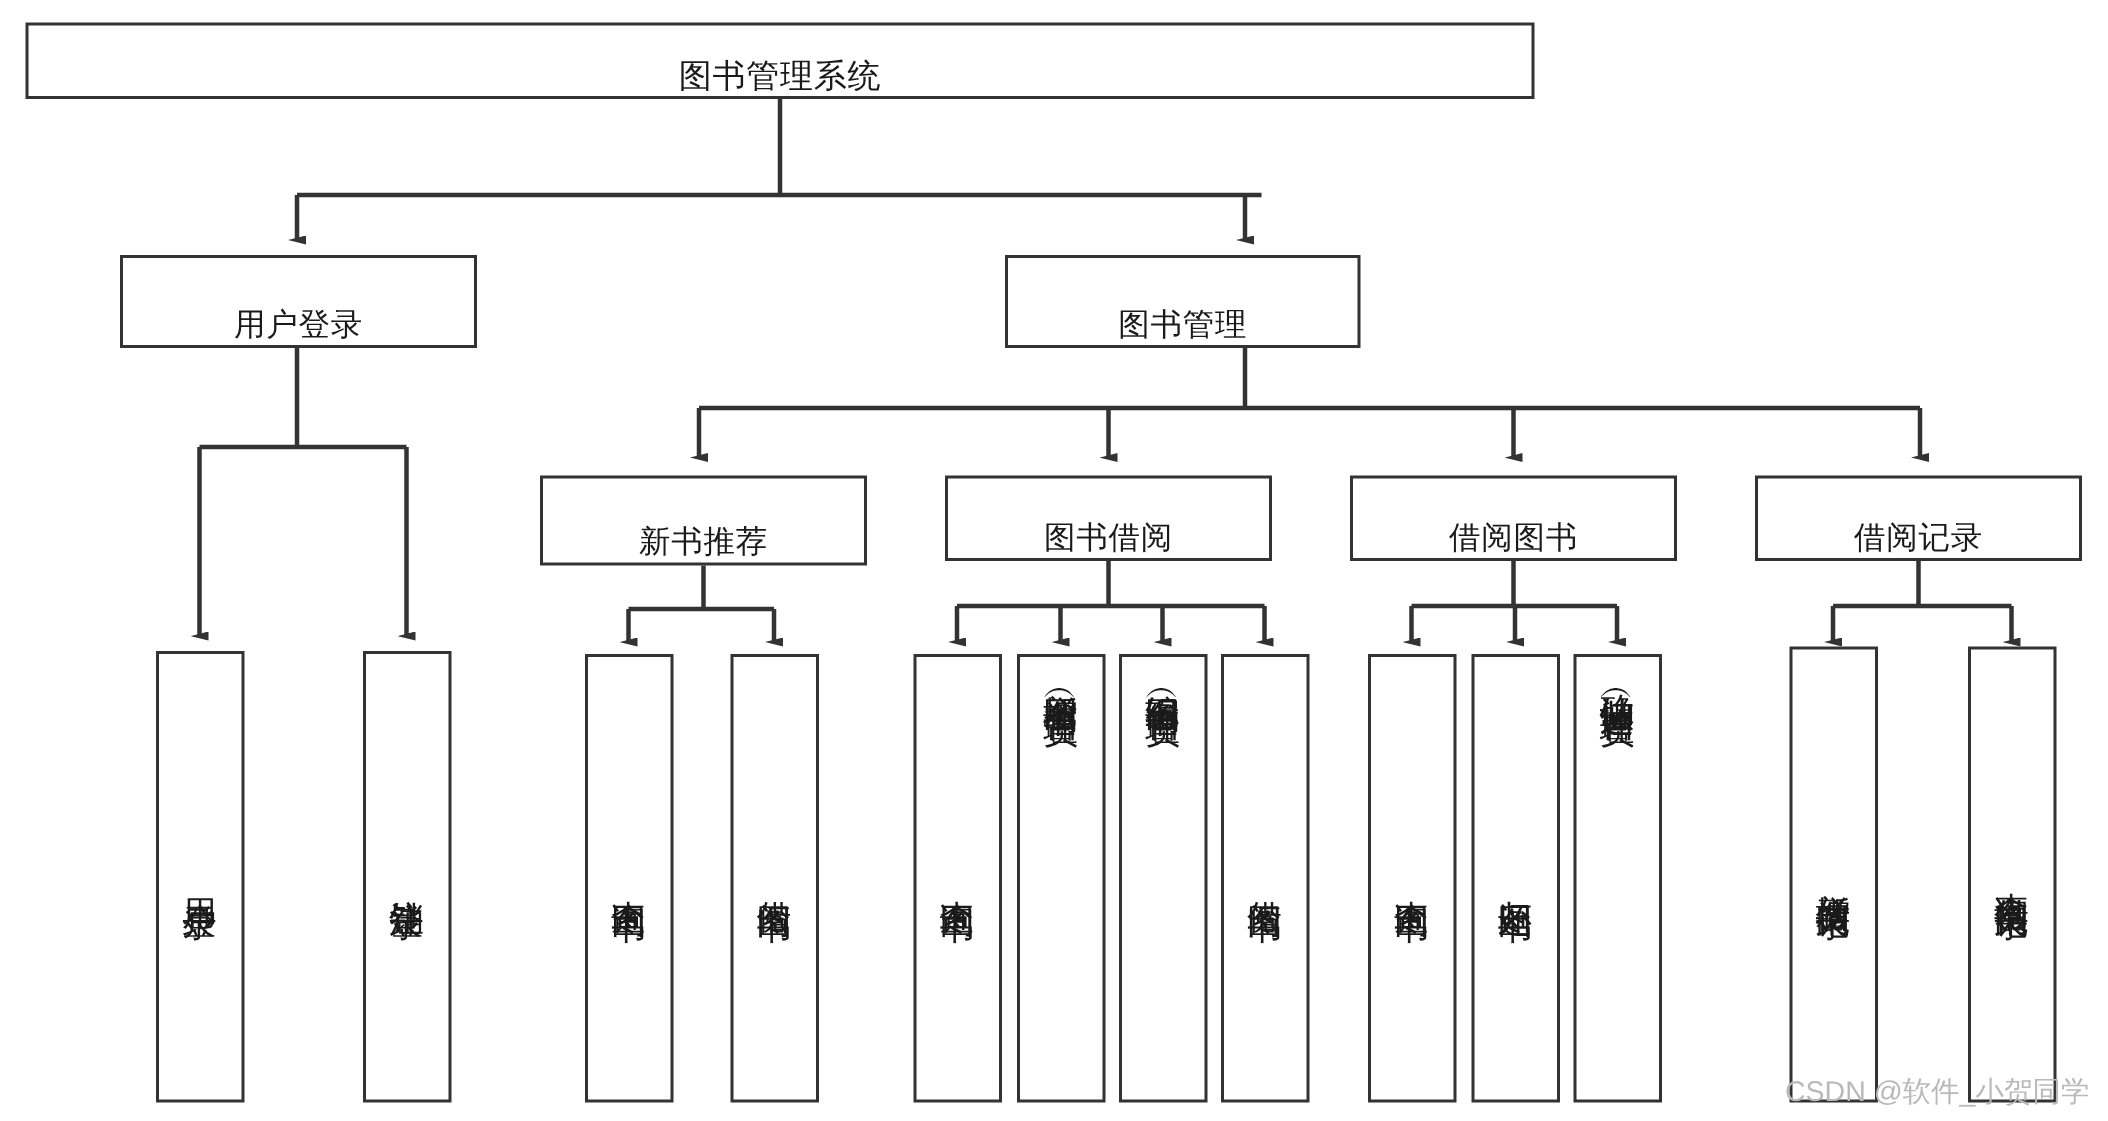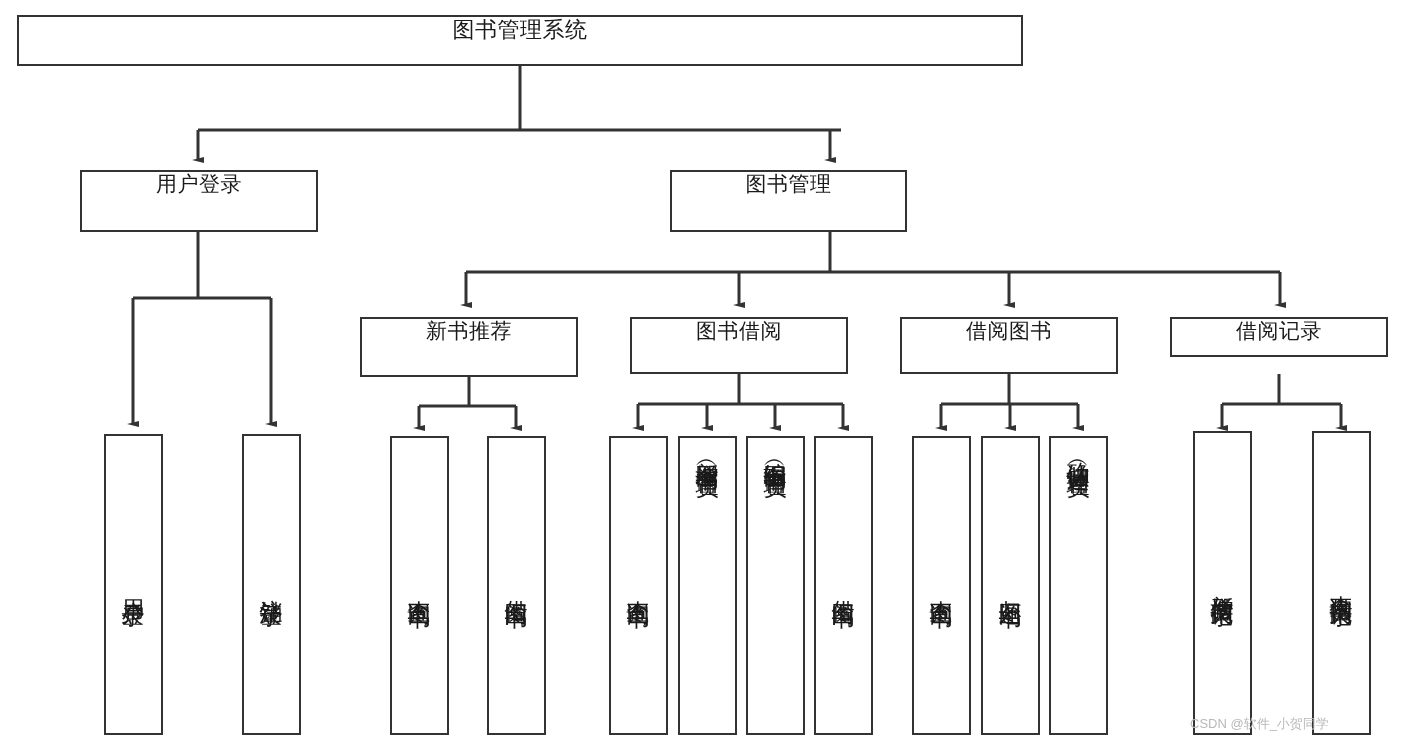--- a/index.html
+++ b/index.html
@@ -26,21 +26,21 @@
     width: 1405px;
     height: 747px;
     pointer-events: none;
   }
   .node {
     position: absolute;
     box-sizing: border-box;
     background: #ffffff;
     border: 2px solid #333333;
     display: flex;
-    align-items: flex-start;
+    align-items: flex-end;
     justify-content: center;
     overflow: hidden;
   }
   .node .label {
     color: #1a1a1a;
     text-align: center;
     line-height: 1.18;
     letter-spacing: 0.5px;
     white-space: nowrap;
   }
@@ -65,21 +65,21 @@
     letter-spacing: 2px;
   }
   
   .node.vert.centered {
     align-items: center;
     padding-top: 0;
   }
   .watermark {
     position: absolute;
     color: #b9b9b9;
-    font-size: 13px;
+    font-size: 19px;
     white-space: nowrap;
     font-family: "Liberation Sans", "DejaVu Sans", sans-serif;
   }
 </style>
 </head>
 <body>
 
 <div id="diagram-root">
 
   <svg class="edges" viewBox="0 0 1405 747" width="1405" height="747">
@@ -147,21 +147,21 @@
 
   <div class="node horiz" style="left:360px; top:317px; width:218px; height:60px;">
     <span class="label">新书推荐</span>
   </div>
   <div class="node horiz" style="left:630px; top:317px; width:218px; height:57px;">
     <span class="label">图书借阅</span>
   </div>
   <div class="node horiz" style="left:900px; top:317px; width:218px; height:57px;">
     <span class="label">借阅图书</span>
   </div>
-  <div class="node horiz" style="left:1170px; top:317px; width:218px; height:40px;">
+  <div class="node horiz" style="left:1170px; top:317px; width:218px; height:57px;">
     <span class="label">借阅记录</span>
   </div>
 
   <div class="node vert centered" style="left:104px; top:434px; width:59px; height:301px;">
     <span class="label">用户登录</span>
   </div>
   <div class="node vert centered" style="left:242px; top:434px; width:59px; height:301px;">
     <span class="label">注销登录</span>
   </div>
 

